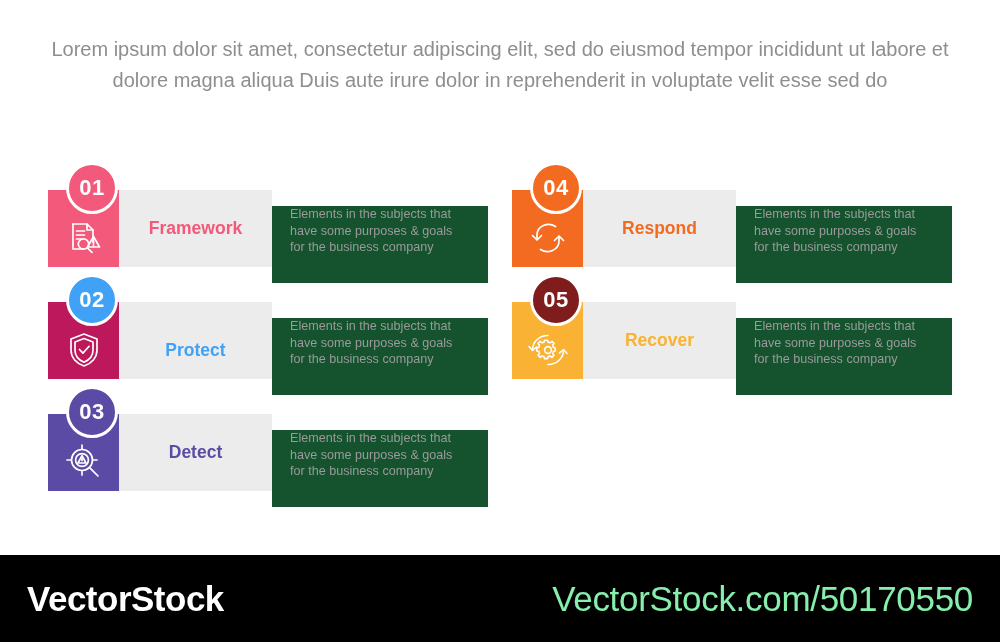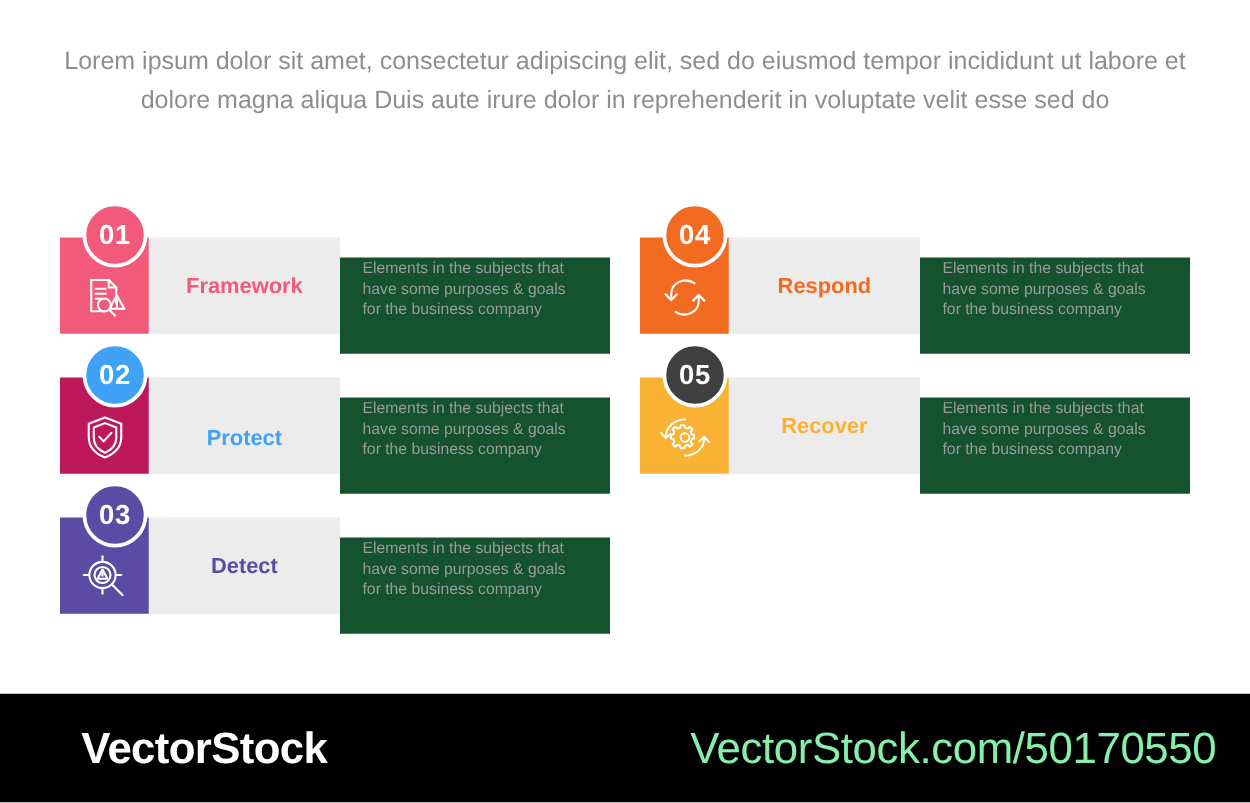--- a/index.html
+++ b/index.html
@@ -165,21 +165,20 @@
   }
   .footer-brand {
     position: absolute;
     left: 27px;
     top: 50%;
     transform: translateY(-50%);
     color: #ffffff;
     font-size: 35px;
     font-weight: bold;
     letter-spacing: -0.5px;
-    margin-left: 38px;
   }
   .footer-url {
     position: absolute;
     right: 27px;
     top: 50%;
     transform: translateY(-50%);
     color: #86efac;
     font-size: 35px;
     letter-spacing: -0.3px;
   }
@@ -299,21 +298,21 @@
         <span class="card-icon">
           <svg viewBox="0 0 40 40" fill="none" stroke="#ffffff" stroke-width="1.6" stroke-linecap="round" stroke-linejoin="round">
             <path d="M20 5.5 C11 5.5 4.5 12 4.5 20"></path>
             <path d="M1 16.5 L4.5 20.5 L8.5 17"></path>
             <path d="M20 34.5 C29 34.5 35.5 28 35.5 20"></path>
             <path d="M39 23.5 L35.5 19.5 L31.5 23"></path>
             <path d="M20.1 12.2 l2.3 .55 l1.55 -1.35 l2.1 2.1 l-1.35 1.55 l.55 2.3 l2 .55 v3 l-2 .55 l-.55 2.3 l1.35 1.55 l-2.1 2.1 l-1.55 -1.35 l-2.3 .55 l-.55 2 h-3 l-.55 -2 l-2.3 -.55 l-1.55 1.35 l-2.1 -2.1 l1.35 -1.55 l-.55 -2.3 l-2 -.55 v-3 l2 -.55 l.55 -2.3 l-1.35 -1.55 l2.1 -2.1 l1.55 1.35 l2.3 -.55 l.55 -2 h3 z"></path>
             <circle cx="20" cy="20" r="3.4"></circle>
           </svg>
         </span>
-        <div class="badge" style="background: #404040;">
+        <div class="badge" style="background: #7f1d1d;">
           <span>05</span>
         </div>
       </div>
       <div class="card-label-panel">
         <span class="card-label" style="color: rgb(249, 178, 51);">Recover</span>
       </div>
       <div class="card-desc-panel">
         <p class="card-desc">Elements in the subjects that have  some purposes &amp; goals for the  business company</p>
       </div>
     </div>

